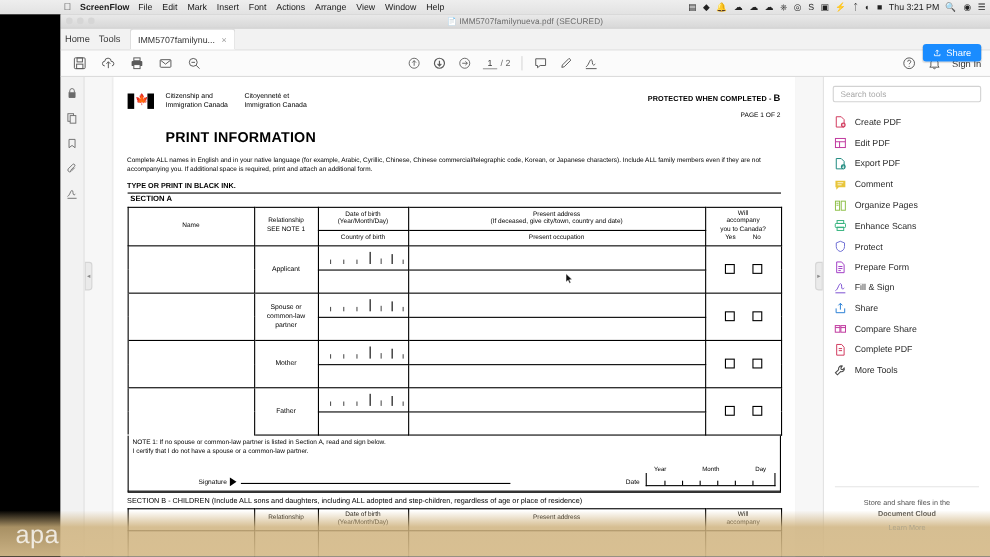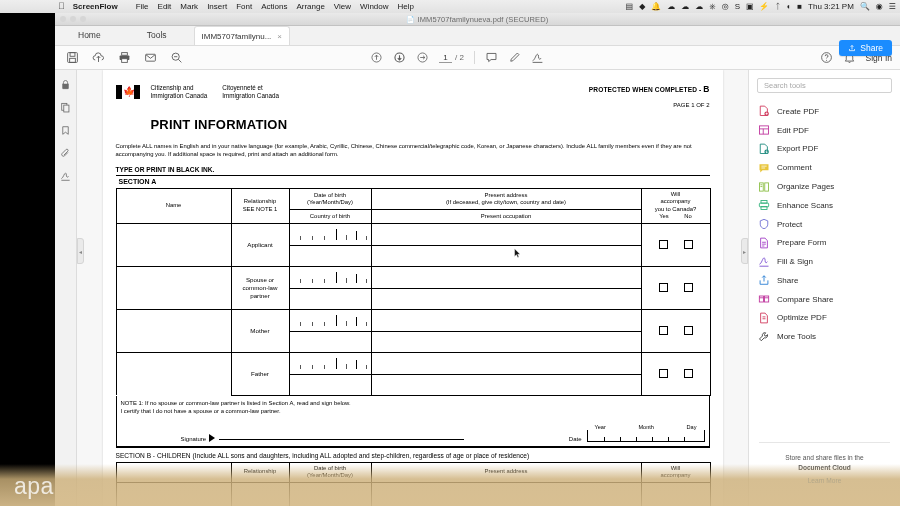--- a/index.html
+++ b/index.html
@@ -8,21 +8,21 @@
 
   #screen { position:relative; width:900px; height:506px; background:#000; }
 
   
   .menubar {
     position:absolute; left:0; top:0; width:900px; height:13px;
     background:linear-gradient(180deg,#eeeeee 0%, #e2e2e2 100%);
     display:flex; align-items:center; font-size:8px; color:#1a1a1a;
   }
   .menubar .apple { margin-left:58px; margin-right:8px; font-size:9px; line-height:1; }
-  .menubar .appname { font-weight:bold; margin-right:18px; }
+  .menubar .appname { font-weight:bold; margin-right:8px; }
   .menubar .mi { margin-right:9px; white-space:nowrap; }
   .menubar .right { margin-left:auto; display:flex; align-items:center; gap:6px; margin-right:4px; }
   .menubar .right .sicon { font-size:8px; line-height:1; color:#222; }
   .menubar .clock { font-size:8px; }
 
   
   .win {
     position:absolute; left:55px; top:13px; width:845px; height:493px;
     background:#fff; overflow:hidden;
   }
@@ -37,21 +37,21 @@
     position:absolute; left:0; right:0; text-align:center;
     font-size:7.5px; color:#6b6b6b; letter-spacing:.1px;
   }
   .tl-title .docicon { font-size:7px; margin-right:2px; color:#8a8a8a; }
 
   
   .tabstrip {
     height:20px; background:#f2f2f2; border-bottom:1px solid #dcdcdc;
     display:flex; align-items:flex-end; font-size:8.5px; color:#3a3a3a;
   }
-  .tabstrip .navtab { padding:4px 23px 5px; cursor:default; }
+  .tabstrip .navtab { padding:4px 4px 5px; cursor:default; }
   .doctab {
     height:19px; background:#fff; border:1px solid #dcdcdc; border-bottom:none;
     border-radius:3px 3px 0 0; display:flex; align-items:center; gap:6px;
     padding:0 7px; font-size:8px; color:#333; margin-left:4px;
   }
   .doctab .x { color:#999; font-size:8px; }
 
   
   .toolbar {
     height:24px; background:#fbfbfb; border-bottom:1px solid #dcdcdc;
@@ -685,21 +685,21 @@
               <rect x="8.6" y="4" width="5.6" height="8"></rect>
               <path d="M1.8 6.4h5.6M8.6 6.4h5.6"></path>
             </svg>
           <span>Compare Share</span>
         </div>
         <div class="toolitem">
           <svg viewBox="0 0 16 16" fill="none" stroke="#d13b5e" stroke-width="1.2">
               <path d="M3.5 1.5h6L12.5 5v9.5h-9z"></path>
               <path d="M6 6.5h4M6 9h4"></path>
             </svg>
-          <span>Optimize PDF</span>
+          <span>Complete PDF</span>
         </div>
         <div class="toolitem">
           <svg viewBox="0 0 16 16" fill="none" stroke="#4a4a4a" stroke-width="1.3">
               <path d="M10.2 2.4a3.4 3.4 0 00-4.3 4.3L2 10.6l2.4 2.4 3.9-3.9a3.4 3.4 0 004.3-4.3L10.8 6.8 9 6.4l-.4-1.8z"></path>
             </svg>
           <span>More Tools</span>
         </div>
 
         <div class="toolsfoot">
           <div class="divider"></div>

